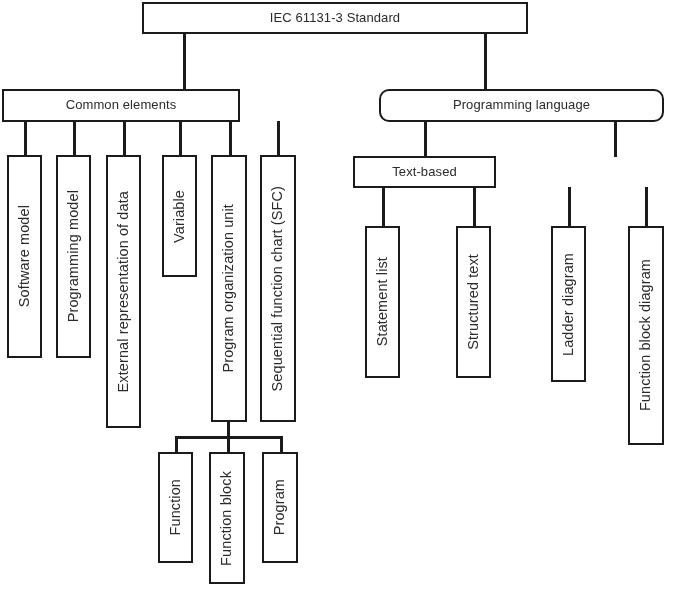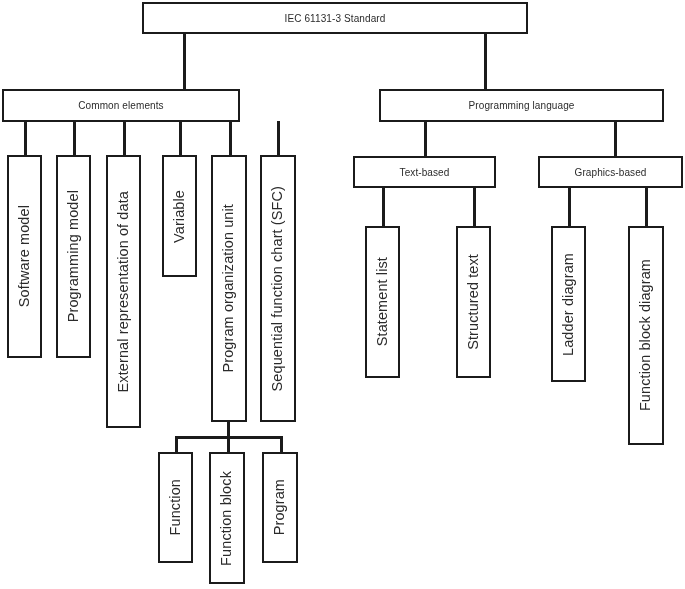--- a/index.html
+++ b/index.html
@@ -20,21 +20,21 @@
     box-sizing: border-box;
     border: 2.5px solid #1b1b1b;
     background: #ffffff;
     display: flex;
     align-items: center;
     justify-content: center;
     z-index: 2;
   }
   .node .label {
     color: #2b2b2b;
-    font-size: 10px;
+    font-size: 13px;
     line-height: 1.1;
     white-space: nowrap;
     letter-spacing: 0.1px;
   }
   .node.vertical .label {
     writing-mode: vertical-rl;
     transform: rotate(180deg);
     font-size: 14.5px;
   }
   .connector {
@@ -55,21 +55,21 @@
   </div>
 
   <div class="connector v" style="left:183px; top:32px; height:58px;"></div>
 
   <div class="connector v" style="left:484px; top:32px; height:58px;"></div>
 
   <div class="node" style="left:2px; top:89px; width:238px; height:33px;">
     <span class="label">Common elements</span>
   </div>
 
-  <div class="node" style="left:379px; top:89px; width:285px; height:33px;">
+  <div class="node" style="left:379px; top:89px; width:285px; height:33px;border-radius:10px;">
     <span class="label">Programming language</span>
   </div>
 
   <div class="connector v" style="left:24px; top:121px; height:35px;"></div>
   <div class="connector v" style="left:73px; top:121px; height:35px;"></div>
   <div class="connector v" style="left:123px; top:121px; height:35px;"></div>
   <div class="connector v" style="left:179px; top:121px; height:35px;"></div>
   <div class="connector v" style="left:229px; top:121px; height:35px;"></div>
   <div class="connector v" style="left:277px; top:121px; height:35px;"></div>
 
@@ -115,23 +115,20 @@
     <span class="label">Program</span>
   </div>
 
   <div class="connector v" style="left:424px; top:121px; height:36px;"></div>
   <div class="connector v" style="left:614px; top:121px; height:36px;"></div>
 
   <div class="node" style="left:353px; top:156px; width:143px; height:32px;">
     <span class="label">Text-based</span>
   </div>
 
-  <div class="node" style="left:538px; top:156px; width:145px; height:32px;">
-    <span class="label">Graphics-based</span>
-  </div>
 
   <div class="connector v" style="left:382px; top:187px; height:40px;"></div>
   <div class="connector v" style="left:473px; top:187px; height:40px;"></div>
 
   <div class="node vertical" style="left:365px; top:226px; width:35px; height:152px;">
     <span class="label">Statement list</span>
   </div>
 
   <div class="node vertical" style="left:456px; top:226px; width:35px; height:152px;">
     <span class="label">Structured text</span>

